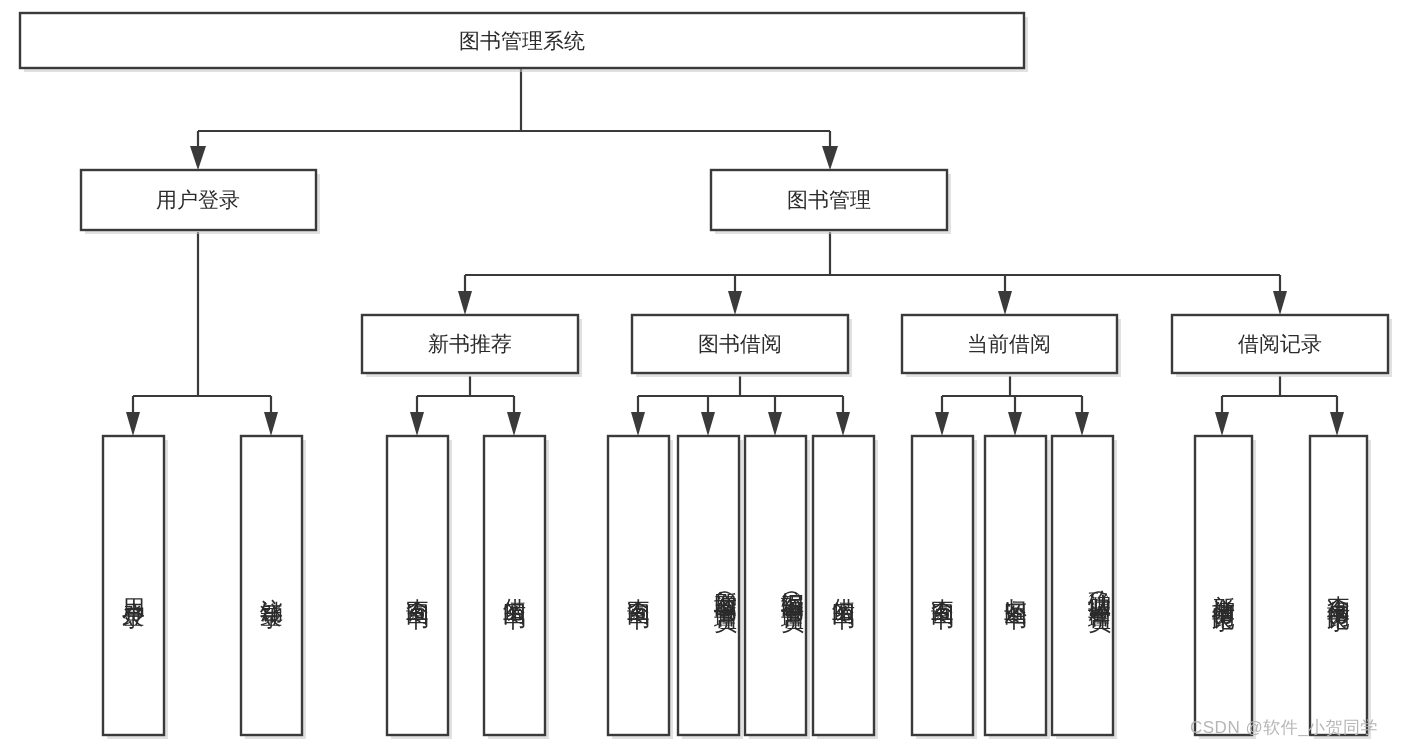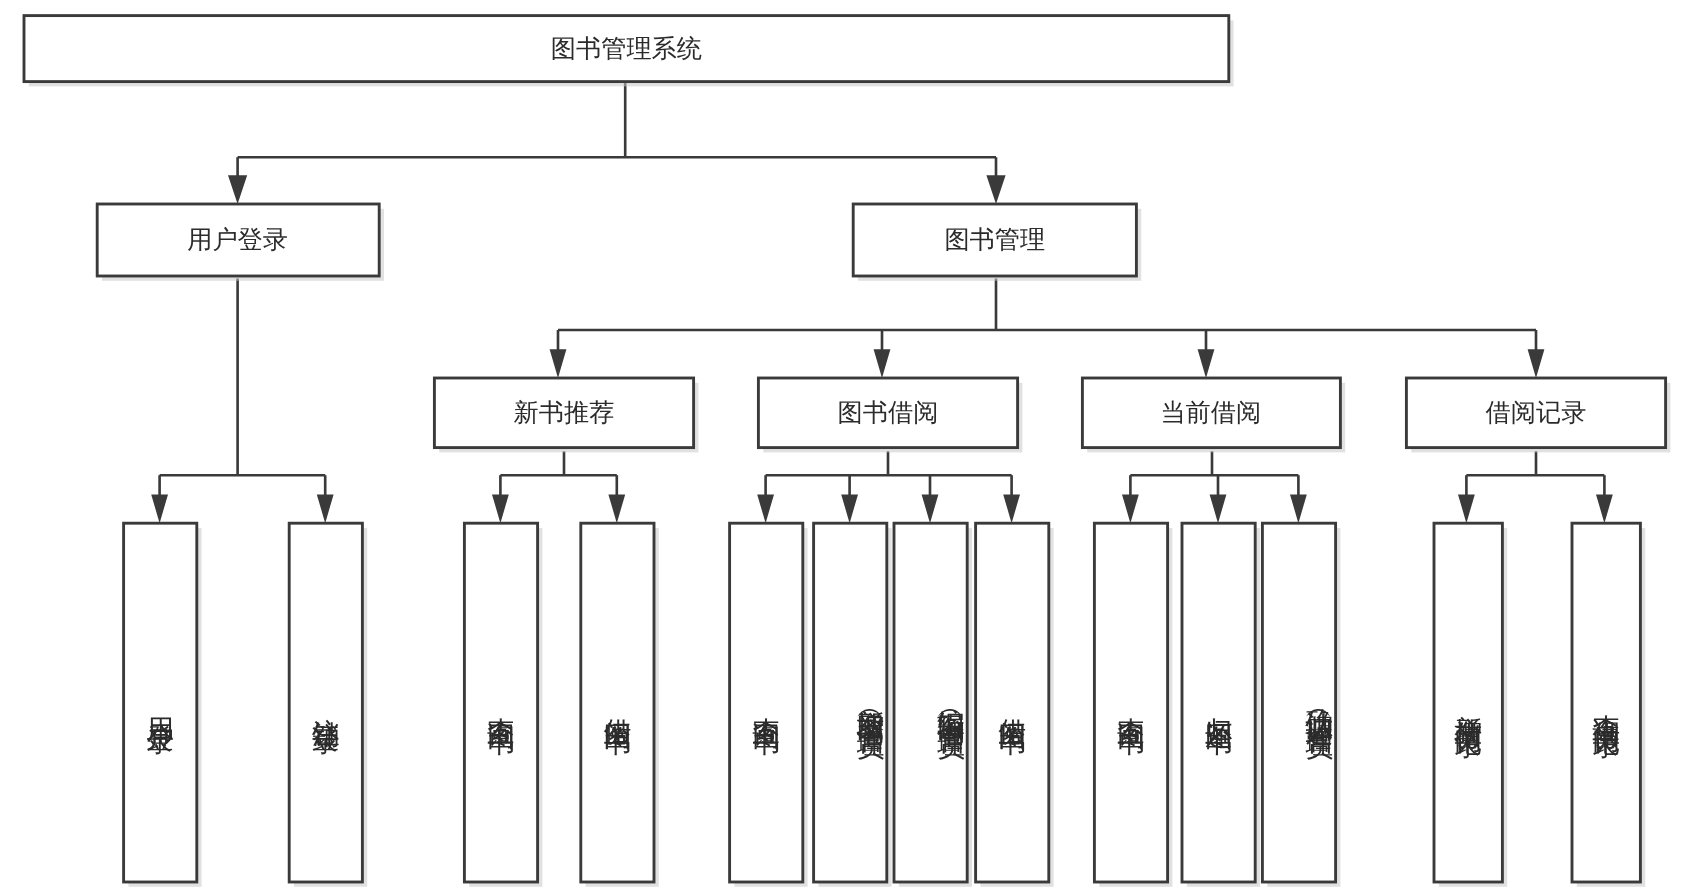--- a/index.html
+++ b/index.html
@@ -239,14 +239,15 @@
   <div class="node-label-v" style="left:608px; top:436px; width:61px; height:299px;">查询图书</div>
   <div class="node-label-v" style="left:678px; top:436px; width:61px; height:299px; align-items:flex-start;">新增图书（管理员）</div>
   <div class="node-label-v" style="left:745px; top:436px; width:61px; height:299px; align-items:flex-start;">编辑图书（管理员）</div>
   <div class="node-label-v" style="left:813px; top:436px; width:61px; height:299px;">借阅图书</div>
   <div class="node-label-v" style="left:912px; top:436px; width:61px; height:299px;">查询图书</div>
   <div class="node-label-v" style="left:985px; top:436px; width:61px; height:299px;">归还图书</div>
   <div class="node-label-v" style="left:1052px; top:436px; width:61px; height:299px; align-items:flex-start;">确认归还（管理员）</div>
   <div class="node-label-v" style="left:1195px; top:436px; width:57px; height:299px;">新增借阅记录</div>
   <div class="node-label-v" style="left:1310px; top:436px; width:57px; height:299px;">查询借阅记录</div>
 
+  <div class="watermark" style="left:1190px; top:716px;">CSDN @软件_小贺同学</div>
 
 </div>
 
 </body></html>

